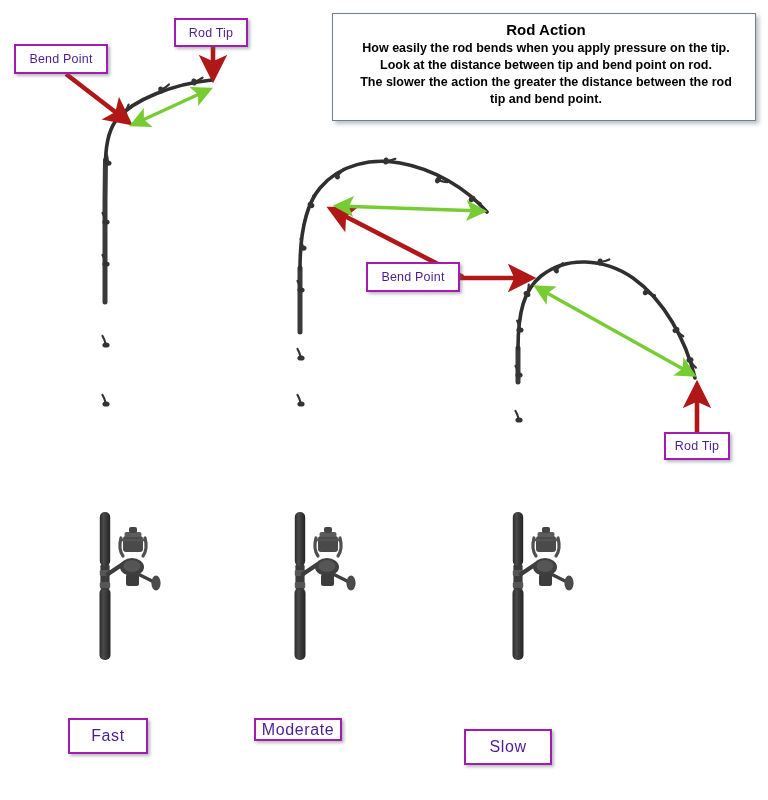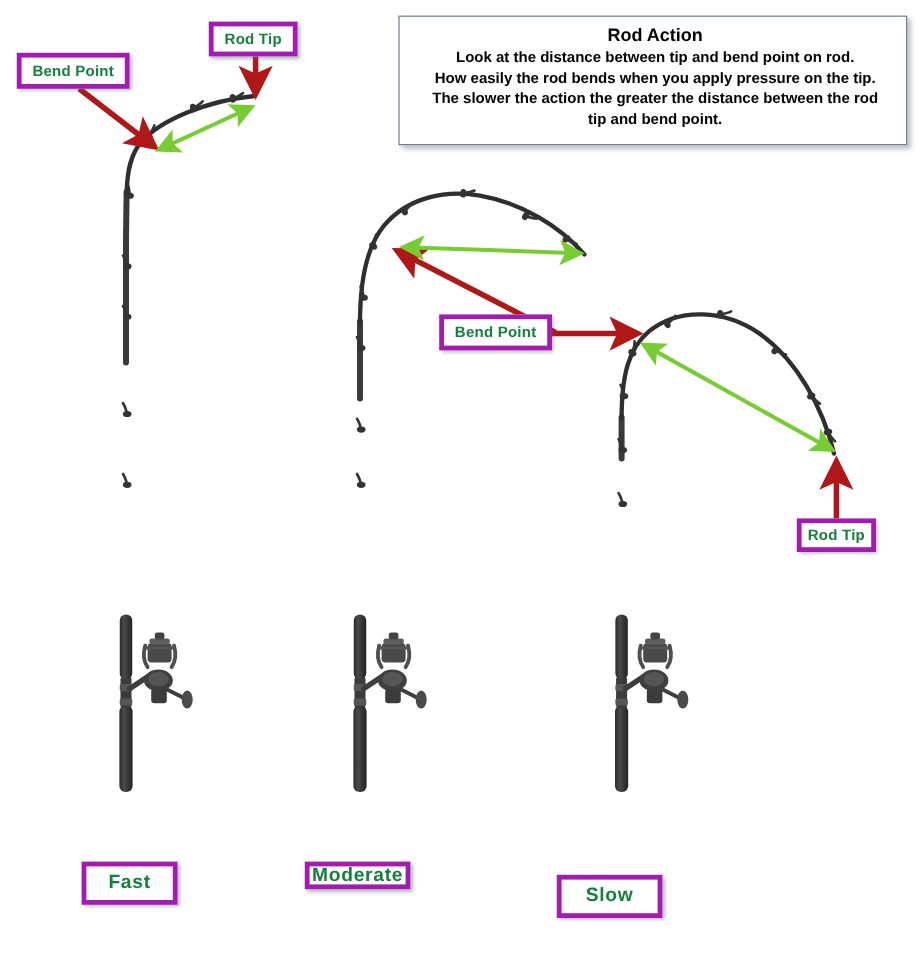--- a/index.html
+++ b/index.html
@@ -24,27 +24,27 @@
     top: 0;
     width: 768px;
     height: 800px;
   }
 
   
   .labelbox {
     position: absolute;
     box-sizing: border-box;
     background: #ffffff;
-    border: 4px solid #a21caf;
+    border: 2px solid #a21caf;
     box-shadow: 2px 2px 3px rgba(90,100,110,0.45);
     display: flex;
     align-items: center;
     justify-content: center;
-    color: #15803d;
-    font-weight: bold;
+    color: #4c1d95;
+    font-weight: normal;
     letter-spacing: 0.2px;
     white-space: nowrap;
     overflow: hidden;
   }
   .callout {
     font-size: 12.5px;
   }
   .actionlabel {
     font-size: 16px;
     letter-spacing: 0.6px;
@@ -267,22 +267,22 @@
 
     <path d="M697,442 L697,387" stroke="#b01818" stroke-width="4.6" marker-end="url(#redhead)" fill="none"></path>
 
     <path d="M134,124 L208,90" stroke="#77cc33" stroke-width="3.4" marker-start="url(#greentail)" marker-end="url(#greenhead)" fill="none"></path>
     <path d="M338,206 L482,211" stroke="#77cc33" stroke-width="3.4" marker-start="url(#greentail)" marker-end="url(#greenhead)" fill="none"></path>
     <path d="M538,288 L692,374" stroke="#77cc33" stroke-width="3.4" marker-start="url(#greentail)" marker-end="url(#greenhead)" fill="none"></path>
   </svg>
 
   <div id="title-panel">
     <div class="t-head">Rod Action</div>
+    <div class="t-line">How easily the rod bends when you apply pressure on the tip.</div>
     <div class="t-line">Look at the distance between tip and bend point on rod.</div>
-    <div class="t-line">How easily the rod bends when you apply pressure on the tip.</div>
     <div class="t-line">The slower the action the greater the distance between the rod</div>
     <div class="t-line">tip and bend point.</div>
   </div>
 
   <div class="labelbox callout" style="left:14px; top:44px; width:94px; height:30px;">Bend Point</div>
 
   <div class="labelbox callout" style="left:174px; top:18px; width:74px; height:29px;">Rod Tip</div>
 
   <div class="labelbox callout" style="left:366px; top:262px; width:94px; height:30px;">Bend Point</div>
 

